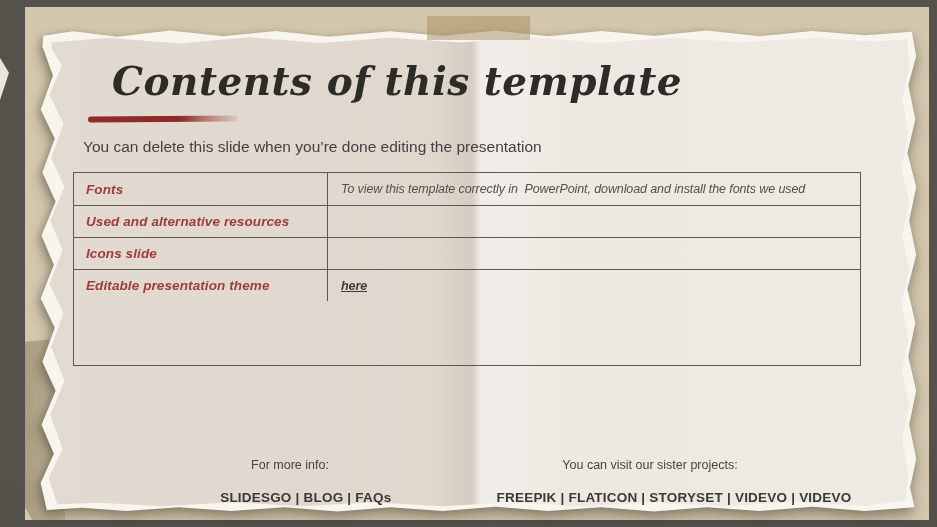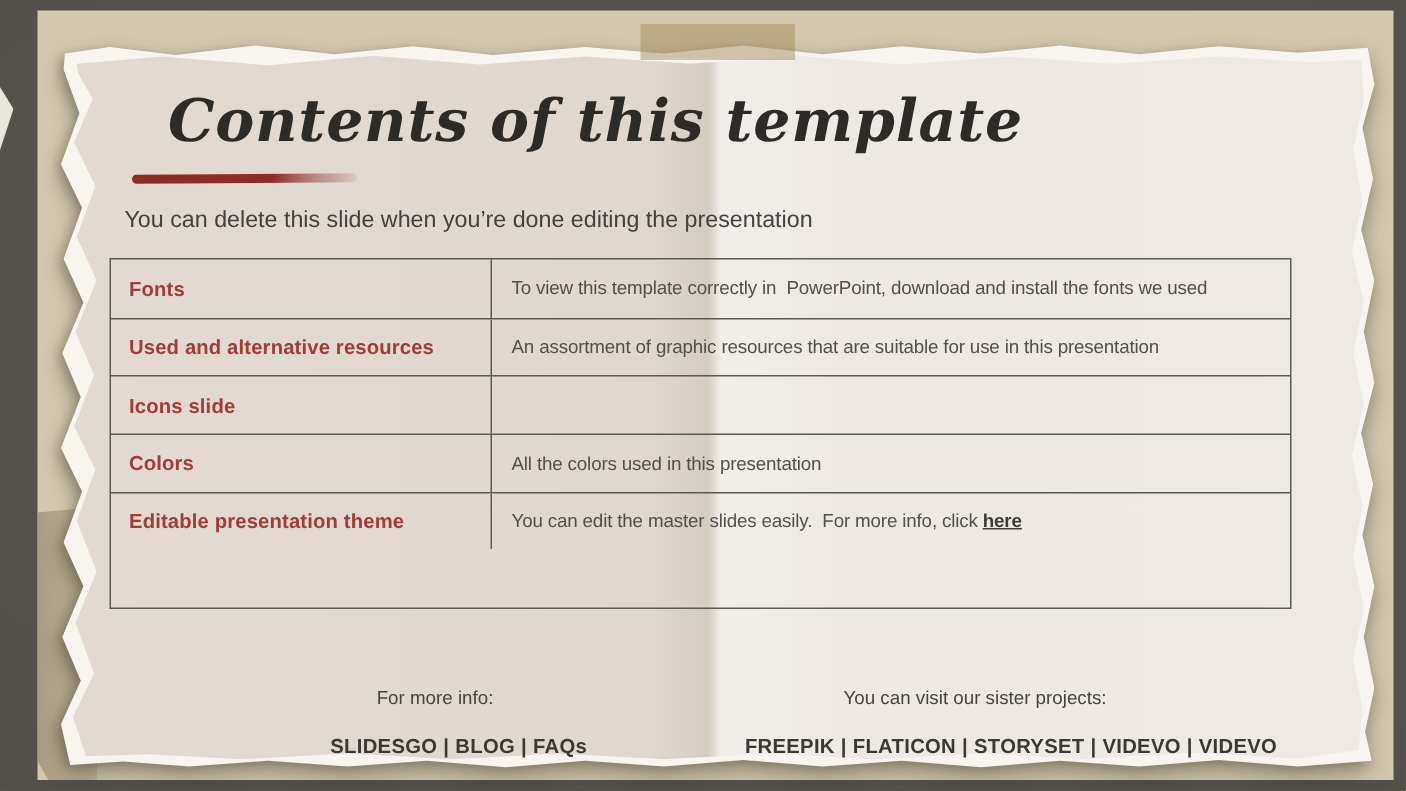--- a/index.html
+++ b/index.html
@@ -54,23 +54,23 @@
   }
   .title-underline{
     position:absolute;left:88px;top:116px;width:150px;height:6px;border-radius:4px;
     background:linear-gradient(90deg,#8c2c27 0%,#8c2c27 62%,rgba(140,44,39,.55) 78%,rgba(140,44,39,.08) 100%);
     transform:rotate(-.4deg);
   }
   .subtitle{
     position:absolute;left:83px;top:138px;font-size:15.5px;color:#444140;white-space:pre;
   }
   .contents-table{
-    position:absolute;left:73px;top:172px;width:788px;height:234px;
+    position:absolute;left:73px;top:172px;width:788px;height:194px;
     display:grid;grid-template-rows:repeat(6,1fr);
-    border:1.2px solid #5c5a54;box-sizing:border-box;
+    border:1.2px solid #5c5a54;box-sizing:border-box;font-style:italic;
   }
   .trow{display:grid;grid-template-columns:254px 1fr;border-top:1px solid #5c5a54;box-sizing:border-box;}
   .trow:first-child{border-top:none;}
   .tcell-label{
     border-right:1px solid #5c5a54;display:flex;align-items:center;
     padding-left:12px;font-weight:700;font-size:13.5px;color:#a03c39;
     letter-spacing:.1px;overflow:hidden;white-space:pre;
   }
   .tcell-desc{
     display:flex;align-items:center;padding-left:13px;
@@ -107,33 +107,27 @@
     <div class="title-underline"></div>
     <div class="subtitle">You can delete this slide when you’re done editing the presentation</div>
 
     <div class="contents-table">
       <div class="trow">
         <div class="tcell-label">Fonts</div>
         <div class="tcell-desc">To view this template correctly in  PowerPoint, download and install the fonts we used</div>
       </div>
       <div class="trow">
         <div class="tcell-label">Used and alternative resources</div>
-        <div class="tcell-desc">An assortment of graphic resources that are suitable for use in this presentation</div>
       </div>
       <div class="trow">
         <div class="tcell-label">Icons slide</div>
       </div>
       <div class="trow">
-        <div class="tcell-label">Colors</div>
-        <div class="tcell-desc">All the colors used in this presentation</div>
-      </div>
-      <div class="trow">
         <div class="tcell-label">Editable presentation theme</div>
         <div class="tcell-desc">
-          <span>You can edit the master slides easily.  For more info, click </span>
           <a class="here-link">here</a>
         </div>
       </div>
     </div>
 
     <div class="footer-block footer-left">
       <div class="footer-heading">For more info:</div>
       <div class="footer-links">
         <span class="flink">SLIDESGO</span><span class="sep">|</span><span class="flink">BLOG</span><span class="sep">|</span><span class="flink">FAQs</span>
       </div>

